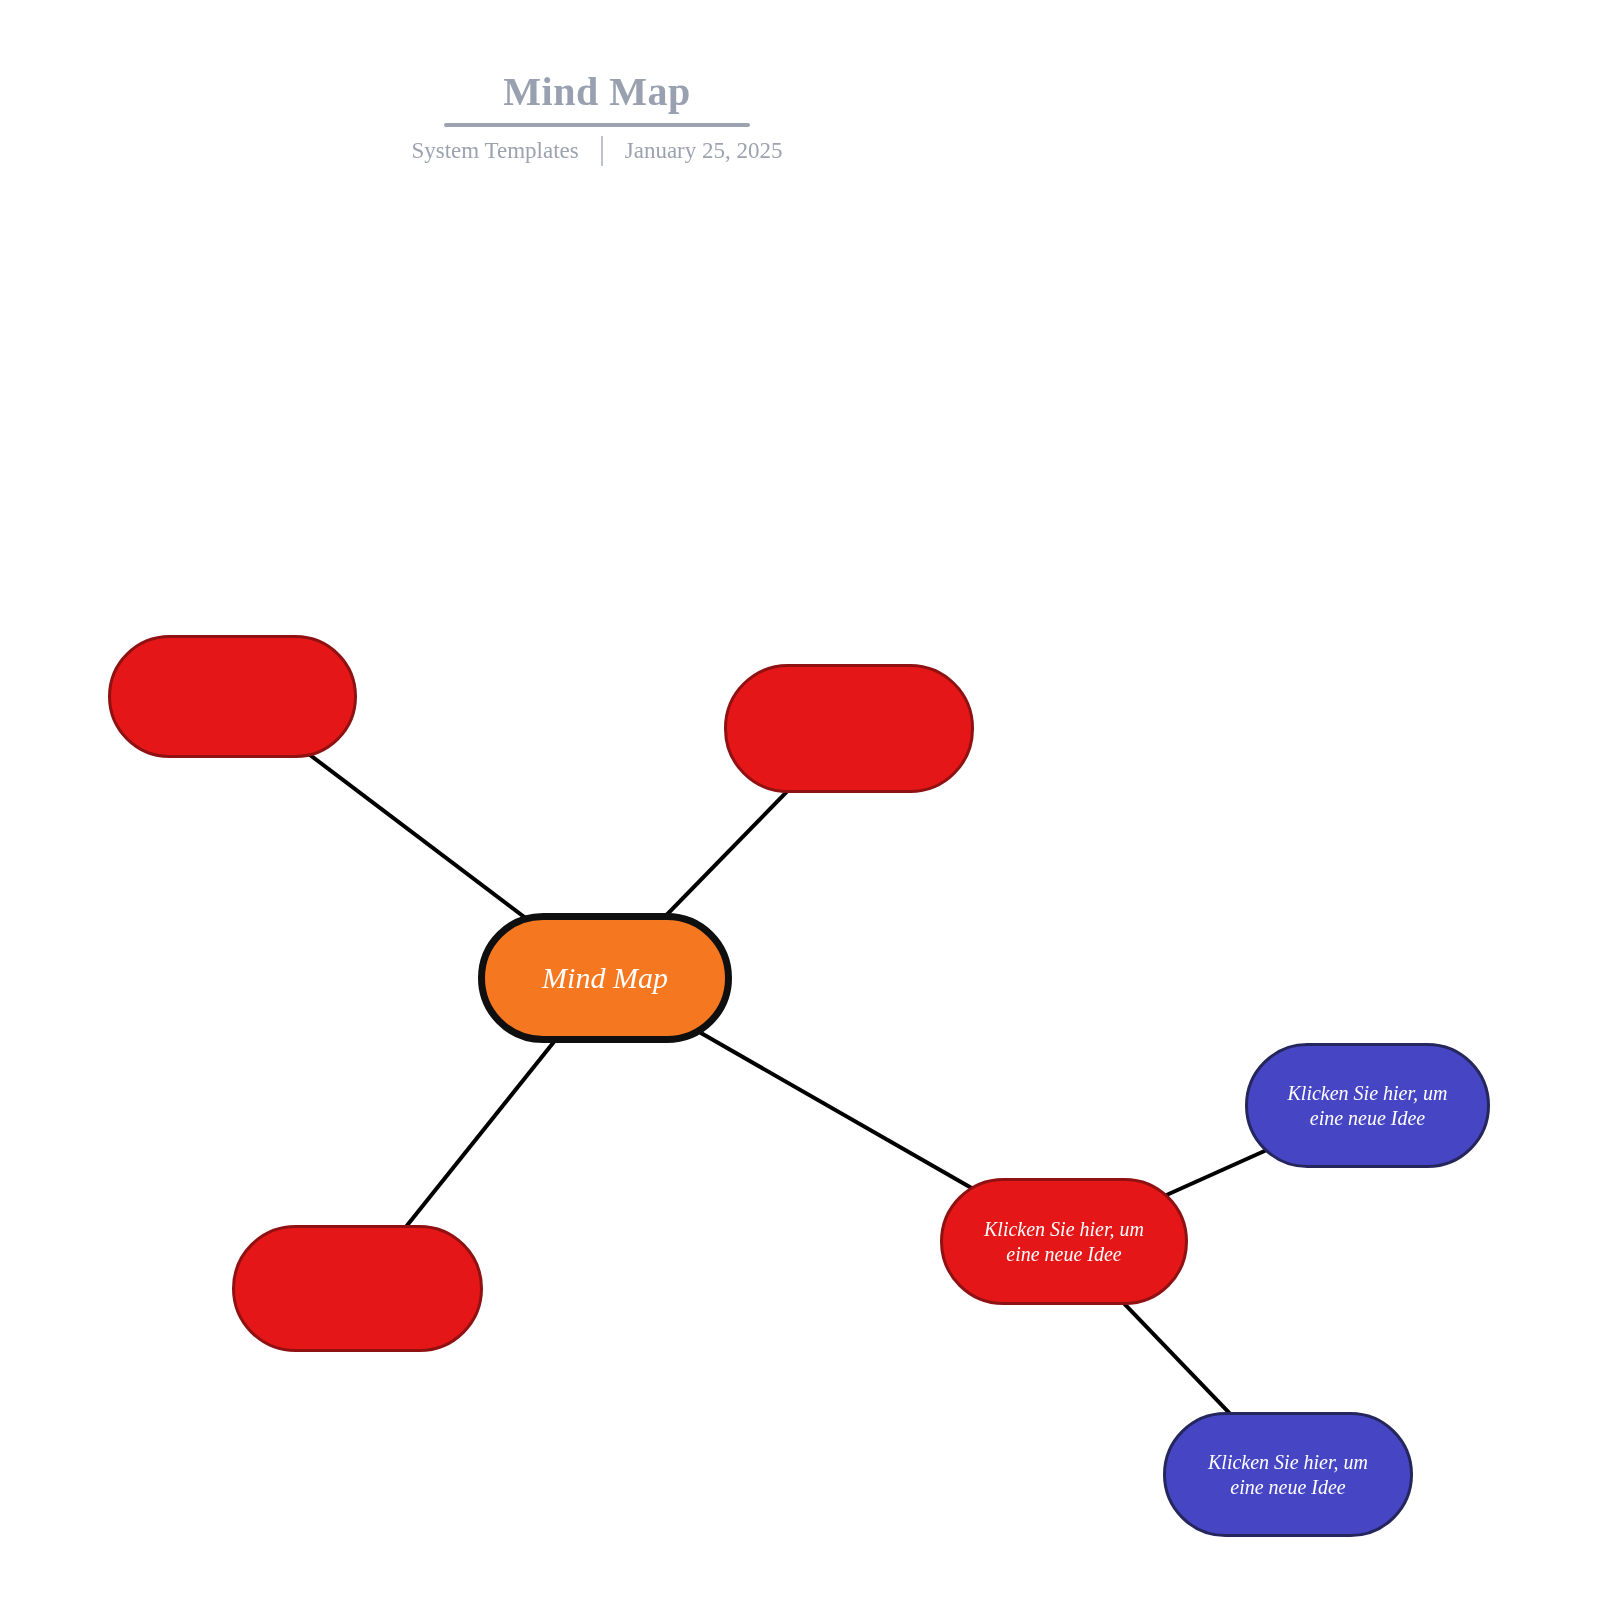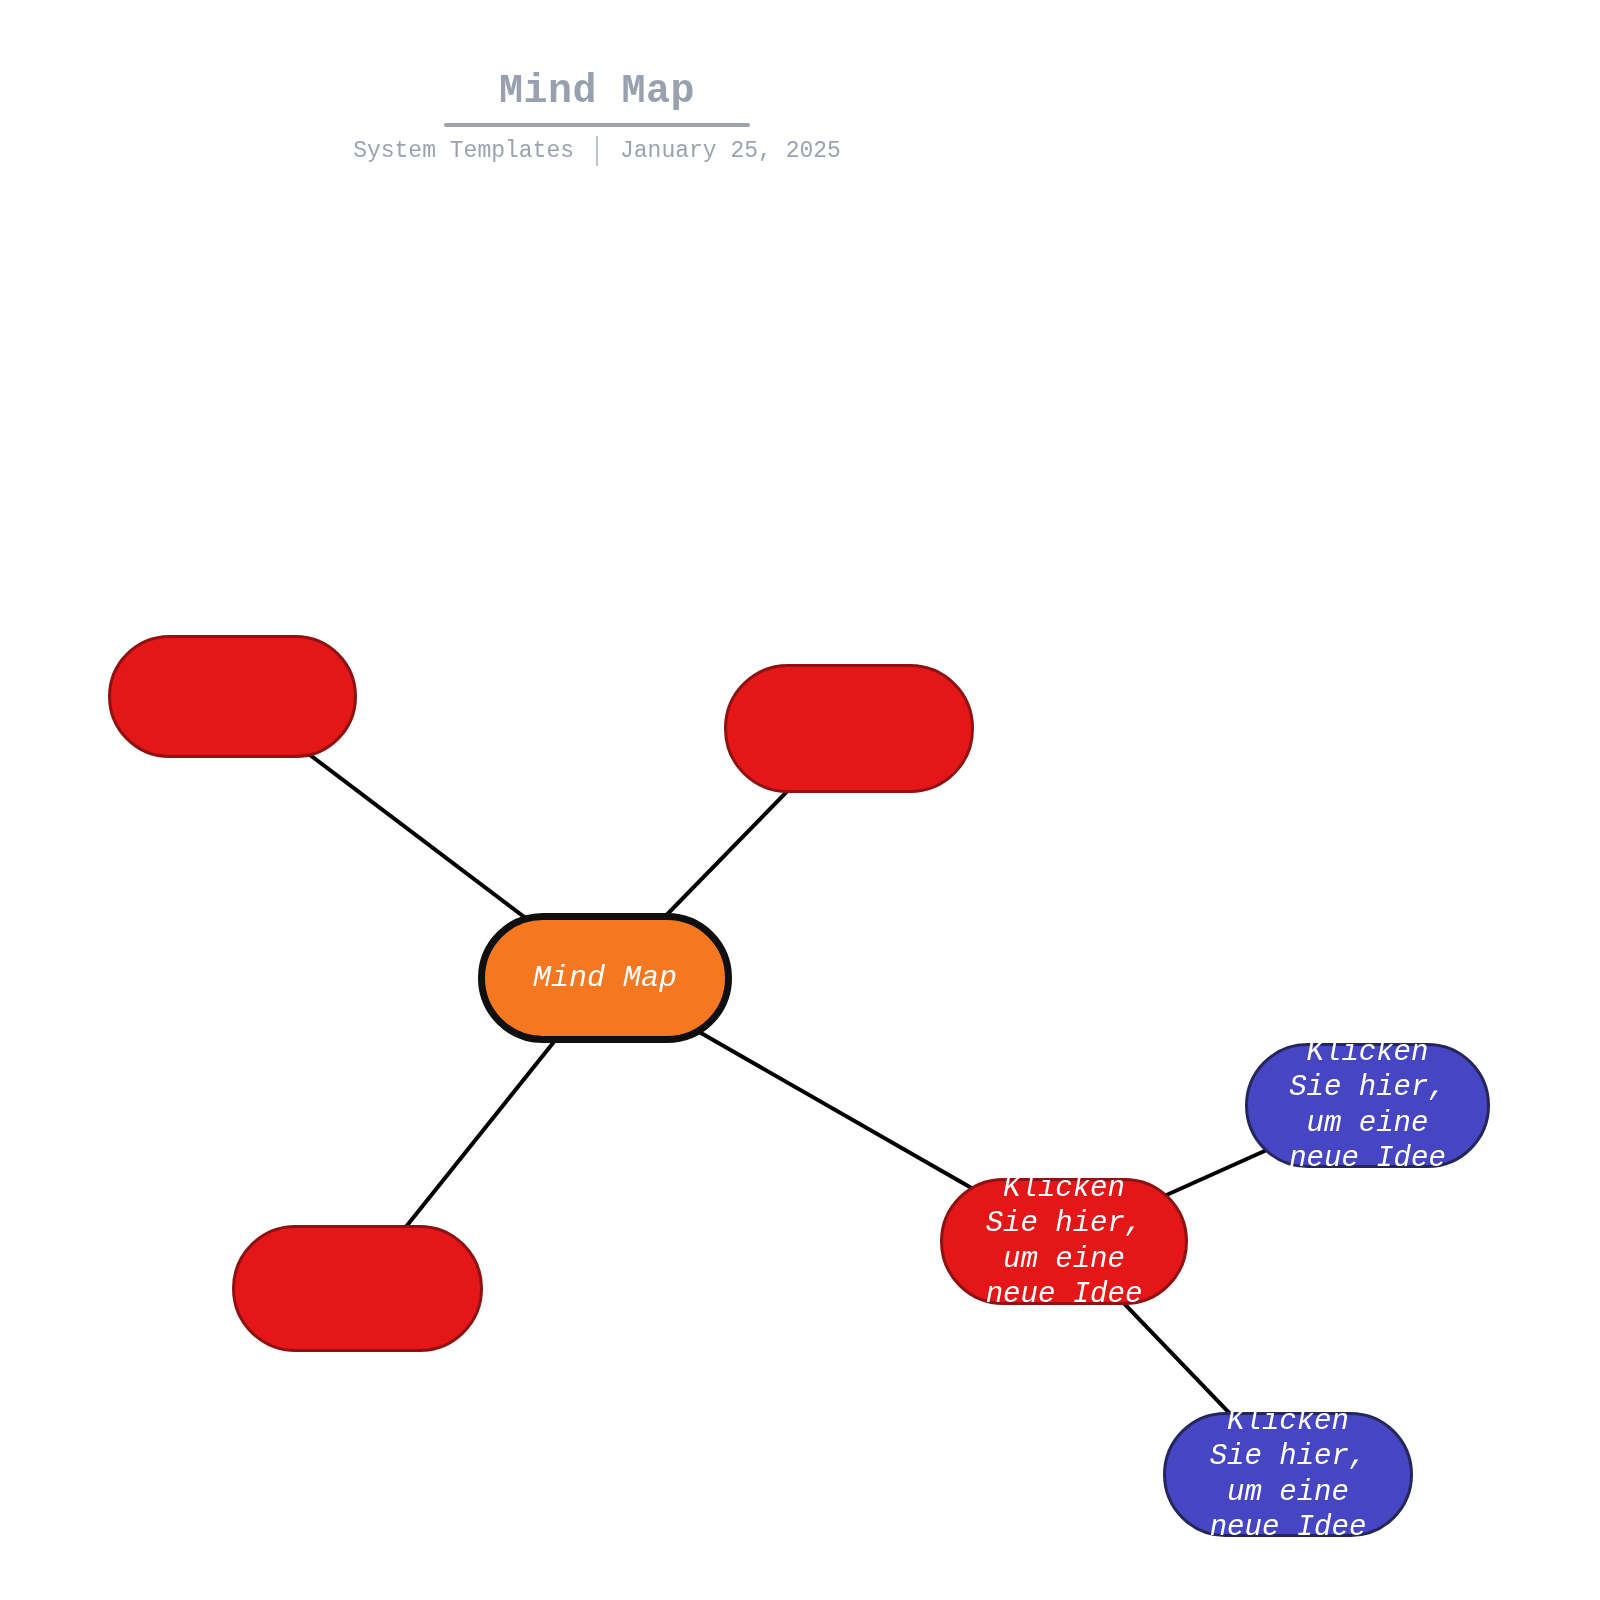--- a/index.html
+++ b/index.html
@@ -2,21 +2,21 @@
 <html><head>
 <meta charset="utf-8">
 <style>
   html, body { margin: 0; padding: 0; background: #ffffff; }
   .canvas {
     position: relative;
     width: 1600px;
     height: 1600px;
     background: #ffffff;
     overflow: hidden;
-    font-family: Liberation Mono, monospace;
+    font-family: Liberation Serif, serif;
   }
 
   
   .header {
     position: absolute;
     left: 297px;
     top: 70px;
     width: 600px;
     display: flex;
     flex-direction: column;
@@ -71,21 +71,21 @@
     align-items: center;
     justify-content: center;
     text-align: center;
     box-sizing: border-box;
     color: #ffffff;
     font-style: italic;
   }
   .node span {
     display: block;
     max-width: 180px;
-    font-size: 29px;
+    font-size: 20px;
     line-height: 1.22;
   }
   .node-red {
     background: #E41617;
     border: 3px solid #8F1112;
     border-radius: 64px;
   }
   .node-blue {
     background: #4645C4;
     border: 3px solid #25265C;

